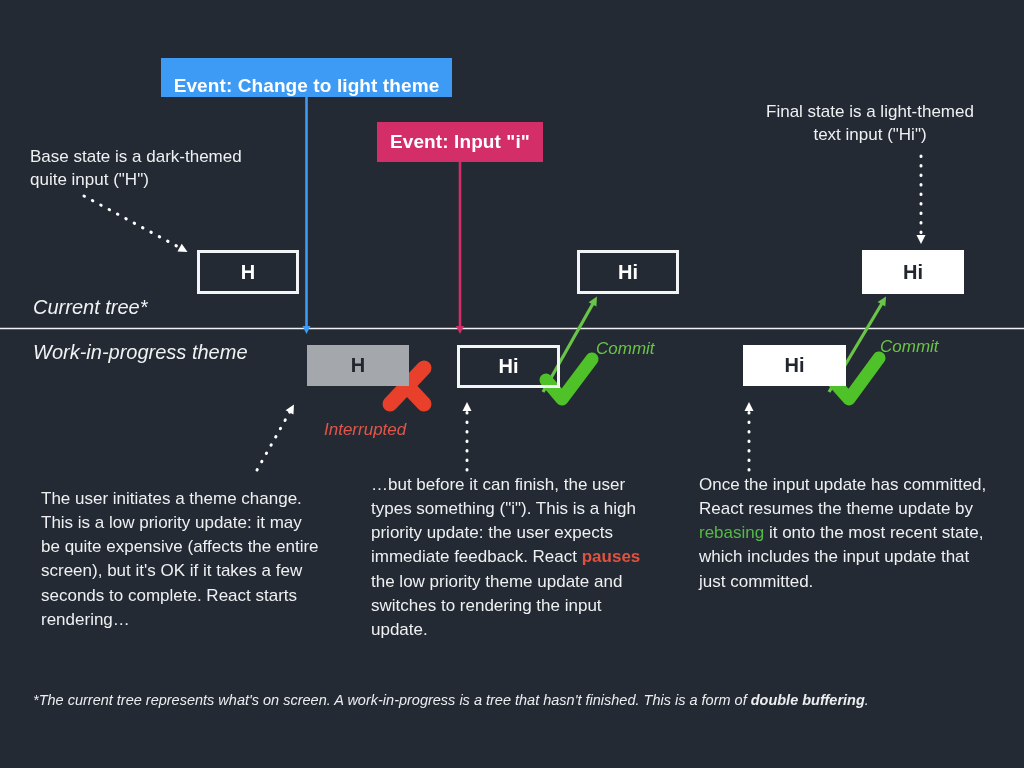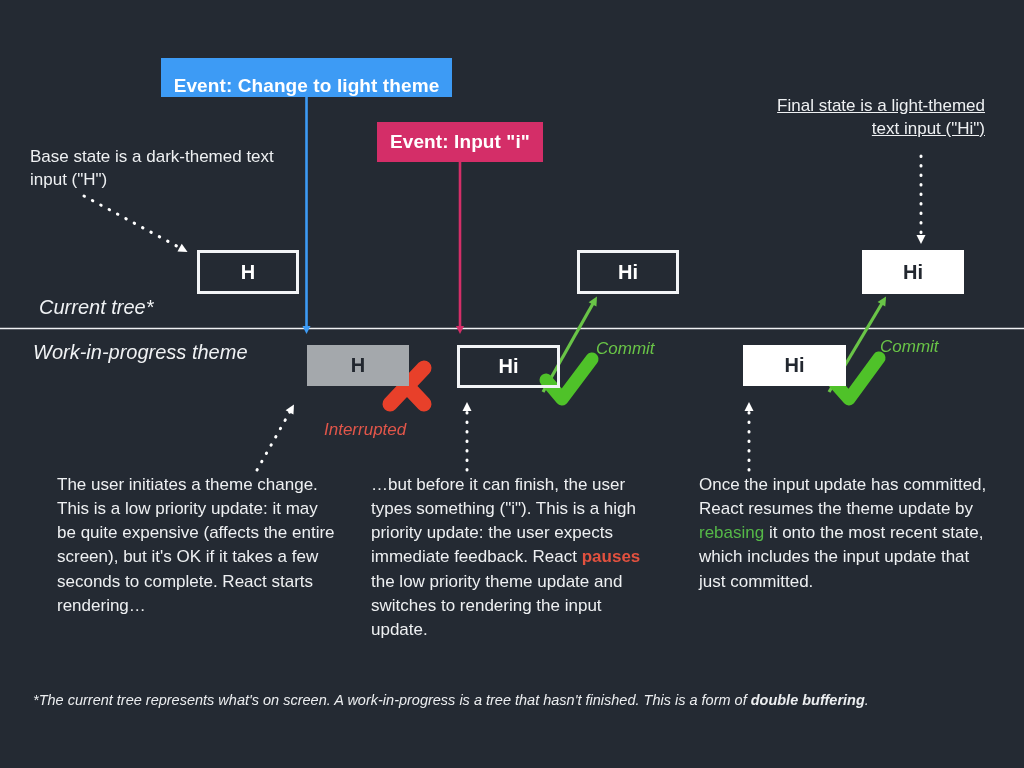--- a/index.html
+++ b/index.html
@@ -80,52 +80,52 @@
   #node-wip-hi-light{ left: 743px; top: 345px; width: 103px; height: 41px; }
 
   
   .lane-label {
     position: absolute;
     font-size: 20px;
     font-style: italic;
     color: #f0f2f4;
     white-space: nowrap;
   }
-  #lane-current { left: 33px; top: 296px; margin-left: 6px; }
+  #lane-current { left: 33px; top: 296px; }
   #lane-wip     { left: 33px; top: 341px; }
 
   
   .callout {
     position: absolute;
     font-size: 17px;
     line-height: 1.35;
     color: #eef0f2;
   }
   #callout-base  { left: 30px; top: 146px; width: 250px; }
-  #callout-final { left: 755px; top: 95px; width: 230px; text-align: right; text-decoration: underline; }
+  #callout-final { left: 755px; top: 101px; width: 230px; text-align: center; }
 
   
   .caption {
     position: absolute;
     font-size: 17px;
     font-style: italic;
     white-space: nowrap;
   }
   #caption-interrupted { left: 324px; top: 420px; color: #e2564a; }
   #caption-commit-1    { left: 596px; top: 339px; color: #69c447; }
   #caption-commit-2    { left: 880px; top: 337px; color: #69c447; }
 
   
   .para {
     position: absolute;
     font-size: 17px;
     line-height: 1.42;
     color: #eef0f2;
   }
-  #para-1 { left: 41px;  top: 473px; width: 282px; margin-left: 16px; }
+  #para-1 { left: 41px;  top: 487px; width: 282px; }
   #para-2 { left: 371px; top: 473px; width: 288px; }
   #para-3 { left: 699px; top: 473px; width: 290px; }
   .hl-pause   { color: #e2513f; font-weight: 700; }
   .hl-rebase  { color: #55b848; font-weight: 400; }
 
   
   #footnote {
     position: absolute;
     left: 33px;
     top: 692px;
@@ -187,21 +187,21 @@
     </g>
   </svg>
 
   <div class="event-pill" id="event-theme">
     <span>Event: Change to light theme</span>
   </div>
   <div class="event-pill" id="event-input">
     <span>Event: Input "i"</span>
   </div>
 
-  <div class="callout" id="callout-base">Base state is a dark-themed text input ("H")</div>
+  <div class="callout" id="callout-base">Base state is a dark-themed quite input ("H")</div>
   <div class="callout" id="callout-final">Final state is a light-themed text input ("Hi")</div>
 
   <div class="lane-label" id="lane-current">Current tree*</div>
   <div class="lane-label" id="lane-wip">Work-in-progress theme</div>
 
   <div class="node-box node-outline" id="node-current-h">
     <span>H</span>
   </div>
   <div class="node-box node-outline" id="node-current-hi">
     <span>Hi</span>

